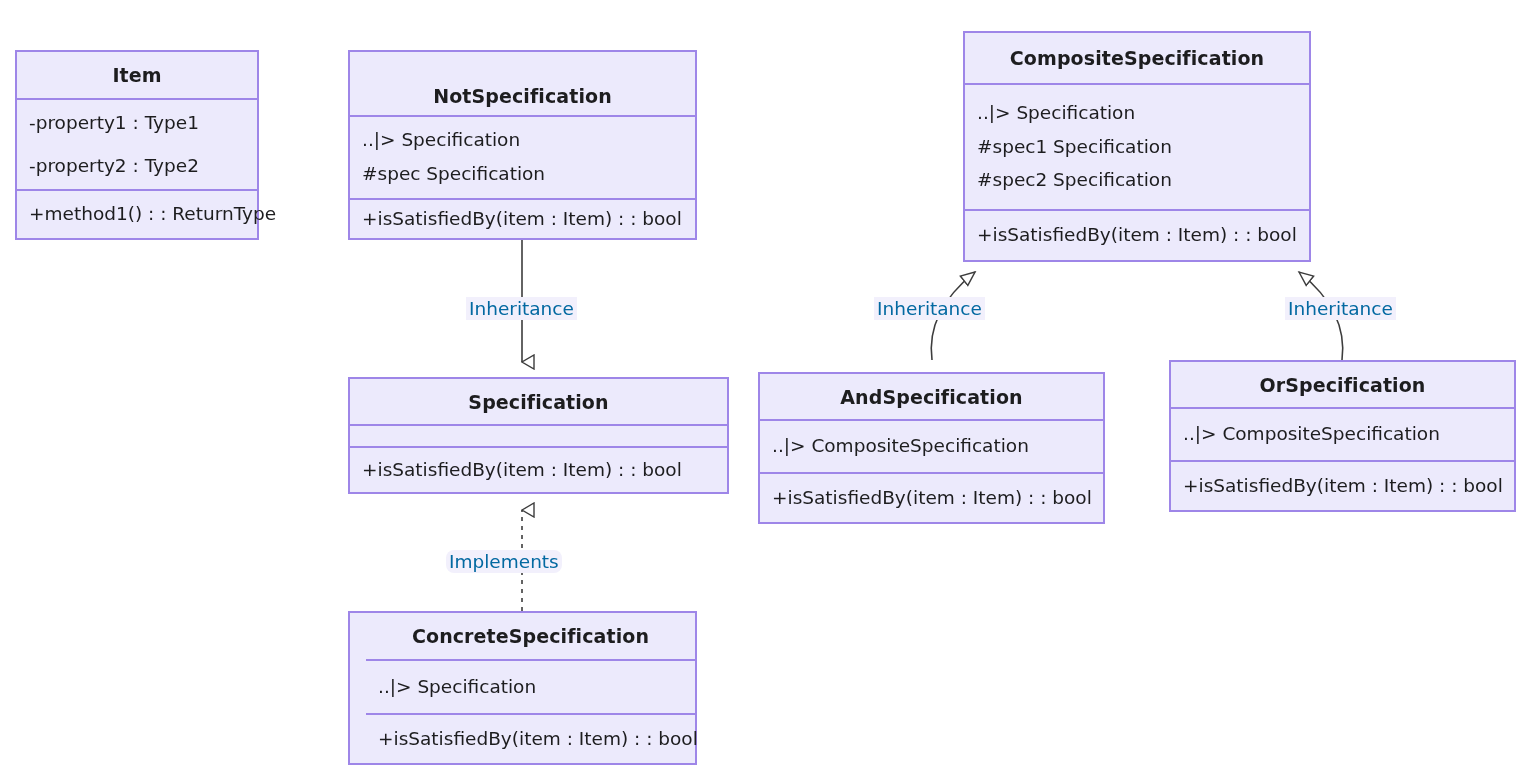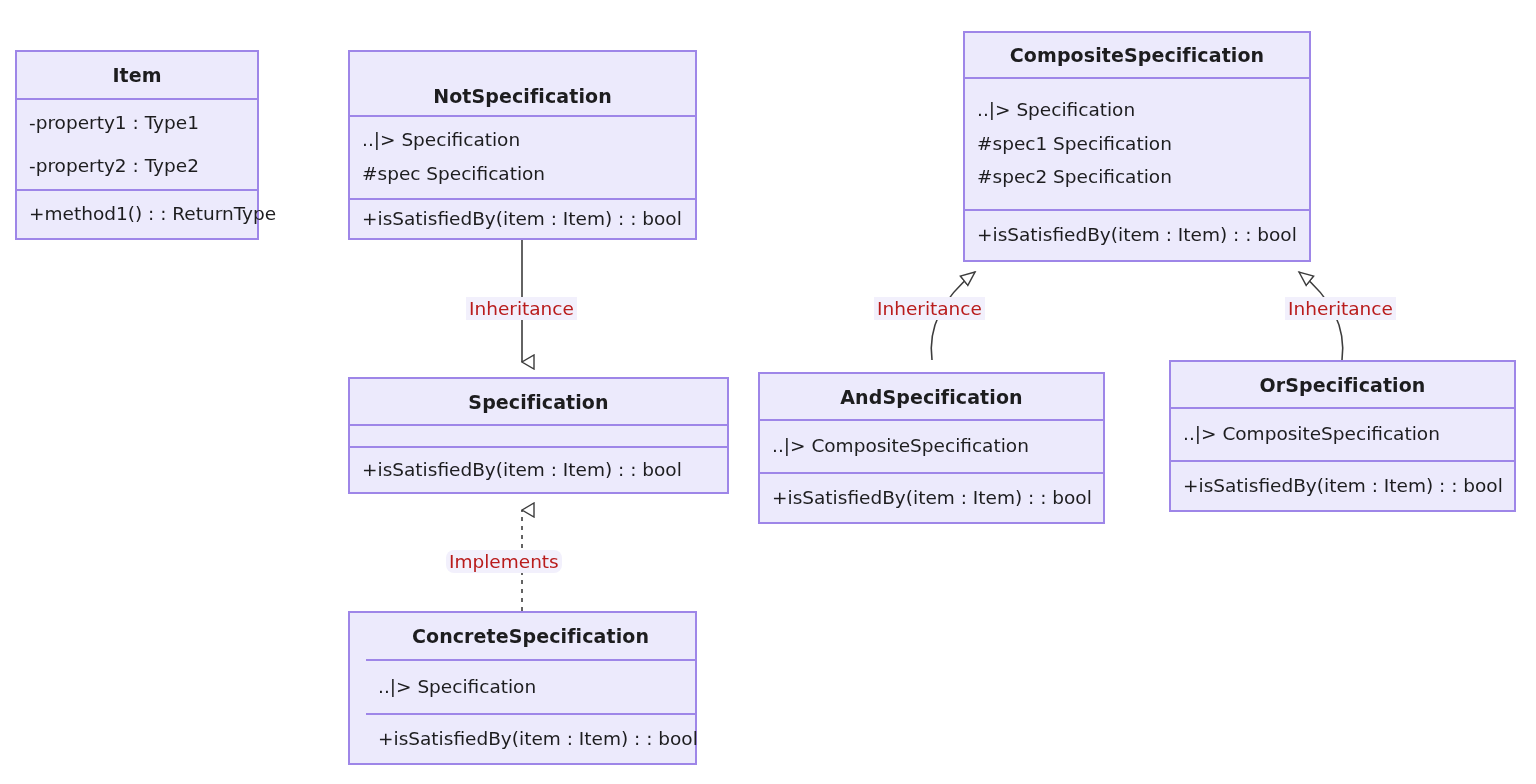--- a/index.html
+++ b/index.html
@@ -69,21 +69,21 @@
   }
   .compartment-empty {
     min-height: 20px;
   }
 
   
   .edge-label {
     position: absolute;
     z-index: 3;
     font-size: 18.5px;
-    color: #b91c1c;
+    color: #0369a1;
     background: #f2f0fc;
     padding: 1px 3px;
     white-space: nowrap;
     line-height: 1.15;
   }
 </style>
 </head>
 <body>
 
 <div id="diagram-canvas">
@@ -168,21 +168,21 @@
     </div>
     <div class="uml-compartment" style="height:54px;">
       <div class="member-row">..|&gt; Specification</div>
     </div>
     <div class="uml-compartment" style="flex:1 1 auto;">
       <div class="member-row">+isSatisfiedBy(item : Item) : : bool</div>
     </div>
   </div>
 
   <div class="uml-class" style="left:963px; top:31px; width:348px; height:231px;">
-    <div class="uml-compartment" style="height:44px;">
+    <div class="uml-compartment" style="height:50px;">
       <div class="class-title">CompositeSpecification</div>
     </div>
     <div class="uml-compartment" style="flex:1 1 auto; gap:15px; padding:13px 0;">
       <div class="member-row">..|&gt; Specification</div>
       <div class="member-row">#spec1 Specification</div>
       <div class="member-row">#spec2 Specification</div>
     </div>
     <div class="uml-compartment" style="height:51px;">
       <div class="member-row">+isSatisfiedBy(item : Item) : : bool</div>
     </div>

